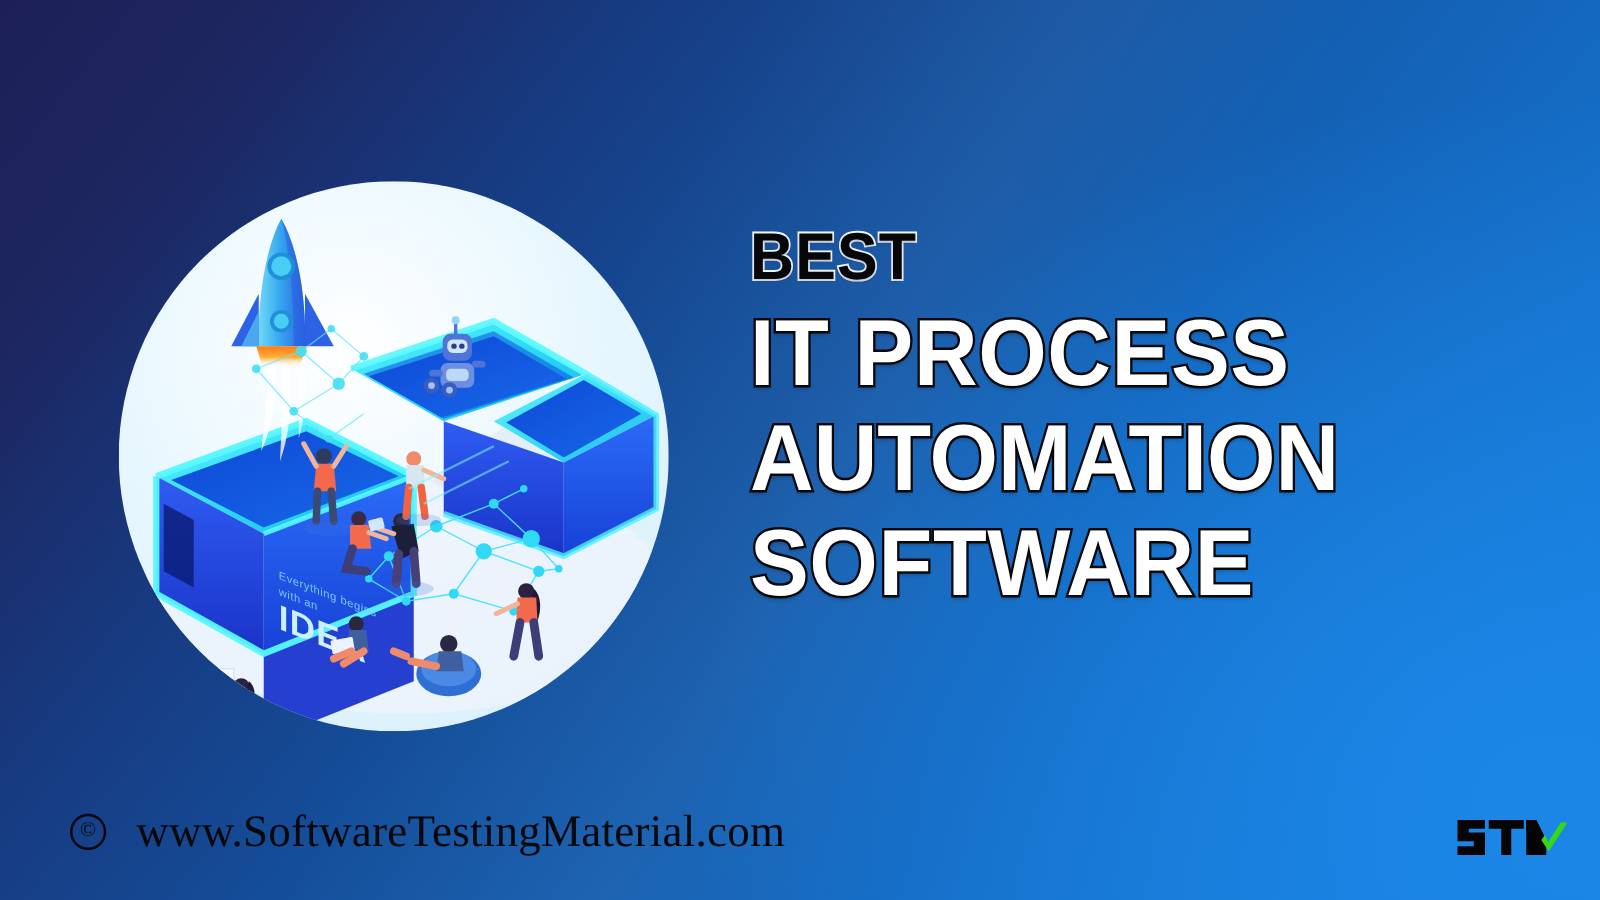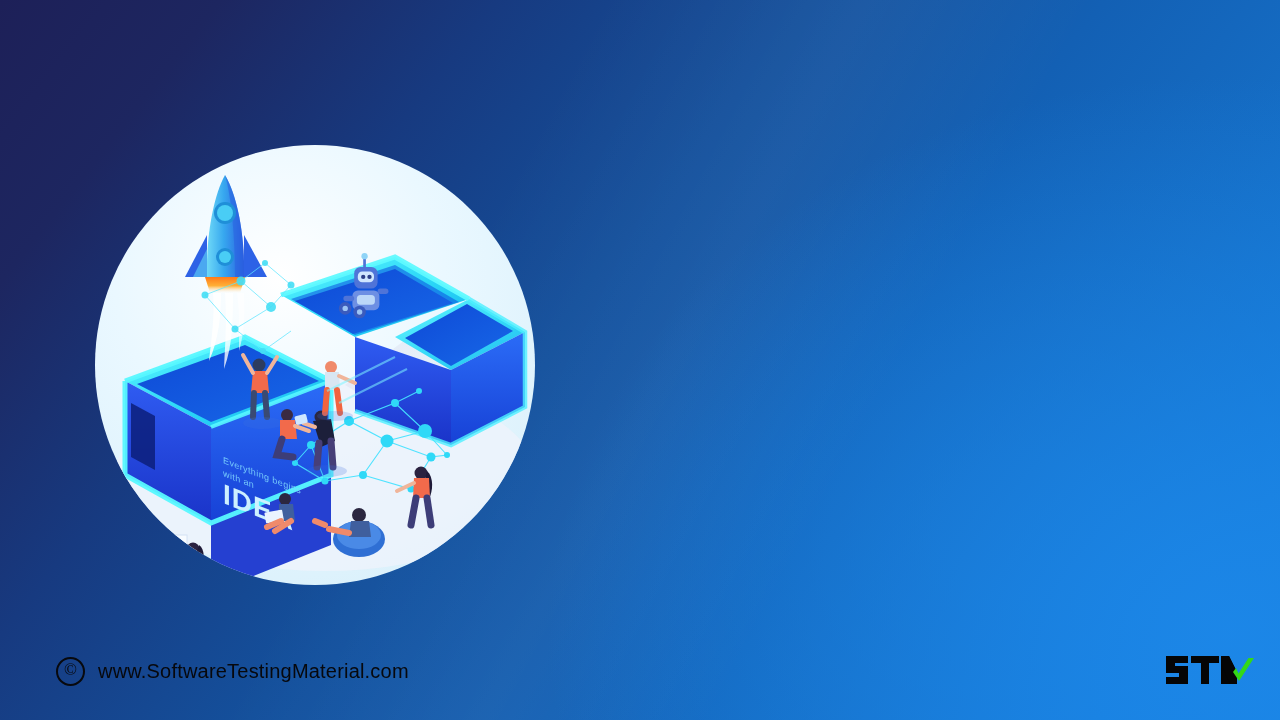--- a/index.html
+++ b/index.html
@@ -99,24 +99,25 @@
     border: 2px solid #08090d;
     border-radius: 50%;
     color: #08090d;
     font-family: "Liberation Serif", serif;
     font-size: 17px;
     line-height: 22px;
     text-align: center;
     font-weight: 400;
   }
   .footer-text {
-    font-family: Liberation Sans, sans-serif;
-    font-size: 20px;
+    font-family: Liberation Serif, serif;
+    font-size: 36px;
     color: #07080c;
     letter-spacing: 0.2px;
+    margin-left: 11px;
   }
 
   
   .logo {
     position: absolute;
     right: 24px;
     bottom: 30px;
     width: 92px;
     height: 40px;
   }
@@ -367,20 +368,26 @@
         </g>
 
         <g opacity="0.55" fill="none" stroke="#7ff4ff" stroke-width="2">
           <path d="M232,246 L300,212"></path>
           <path d="M244,258 L312,224"></path>
         </g>
       </g>
     </svg>
   </div>
 
+  <div class="headline">
+    <div class="kicker">BEST</div>
+    <div class="title-line">IT PROCESS</div>
+    <div class="title-line l2">AUTOMATION</div>
+    <div class="title-line">SOFTWARE</div>
+  </div>
 
   <div class="footer">
     <div class="copy-icon">©</div>
     <div class="footer-text">www.SoftwareTestingMaterial.com</div>
   </div>
 
   <div class="logo">
     <svg width="92" height="40" viewBox="0 0 92 40" xmlns="http://www.w3.org/2000/svg" aria-hidden="true">
       <g fill="#050505">
         <path d="M2 6 L24 6 L24 13 L11 13 L11 16 L24 16 L24 34 L2 34 L2 27 L15 27 L15 23 L2 23 Z"></path>

